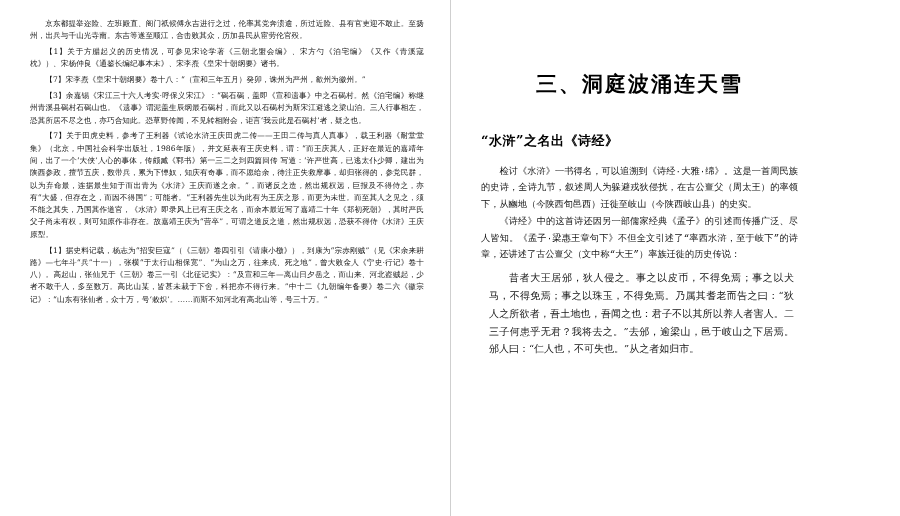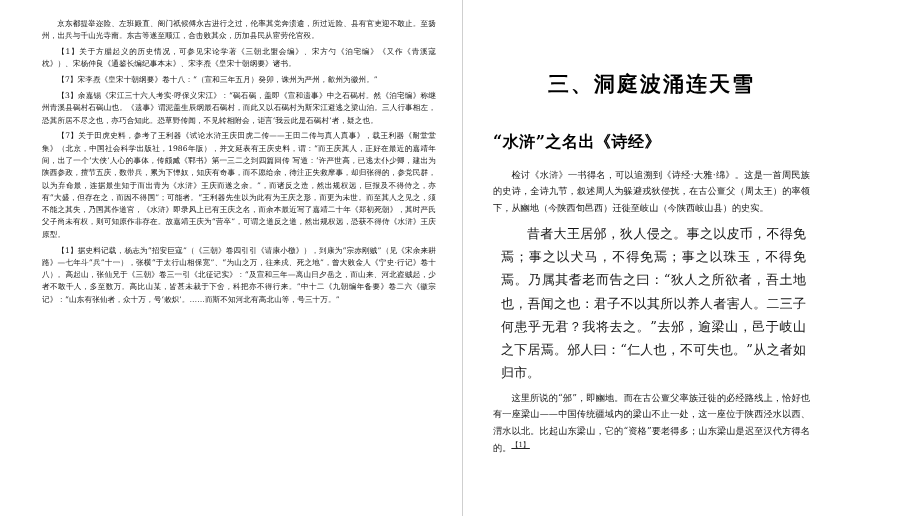--- a/index.html
+++ b/index.html
@@ -12,21 +12,20 @@
     height: 516px;
     overflow: hidden;
     font-family: "DejaVu Serif", "Liberation Serif", serif;
     color: #1a1a1a;
   }
   .spread {
     display: flex;
     width: 900px;
     height: 516px;
     box-sizing: border-box;
-    padding-left: 12px;
   }
   .page {
     box-sizing: border-box;
     height: 516px;
     overflow: hidden;
     position: relative;
   }
   .page-left {
     width: 450px;
     padding: 18px 26px 10px 30px;
@@ -53,37 +52,38 @@
   .chapter-title {
     font-size: 21px;
     font-weight: bold;
     text-align: center;
     letter-spacing: 2px;
     margin: 52px 0 34px 0;
     font-family: "DejaVu Serif", "Liberation Serif", serif;
     color: #000;
   }
   .section-title {
-    font-size: 16px;
+    font-size: 13px;
     font-weight: bold;
     margin: 0 0 14px 0;
     letter-spacing: 0.5px;
     color: #000;
   }
   .body-p {
     font-size: 9.2px;
     line-height: 1.78;
     text-align: justify;
     text-justify: inter-ideograph;
     text-indent: 2em;
     margin: 0 0 1px 0;
     color: #141414;
+    font-family: Liberation Mono, monospace;
   }
   .quote-p {
-    font-size: 13px;
+    font-size: 10px;
     line-height: 1.78;
     text-align: justify;
     text-justify: inter-ideograph;
     text-indent: 2em;
     margin: 6px 0 6px 0;
     padding: 0 4px 0 8px;
     color: #141414;
   }
   .sup-note {
     font-size: 7px;
@@ -105,17 +105,17 @@
     <p class="note-block note-indent">【7】宋李焘《皇宋十朝纲要》卷十八：“（宣和三年五月）癸卯，诛州为严州，歙州为徽州。”</p>
     <p class="note-block note-indent">【3】余嘉锡《宋江三十六人考实·呼保义宋江》：“碣石碣，盖即《宣和遗事》中之石碣村。然《泊宅编》称继州青溪县碣村石碣山也。《遗事》谓泥盖生辰纲最石碣村，而此又以石碣村为斯宋江避逃之梁山泊。三人行事相左，恐其所居不尽之也，亦巧合知此。恐草野传闻，不见转相附会，讵言‘我云此是石碣村’者，疑之也。</p>
     <p class="note-block note-indent">【7】关于田虎史料，参考了王利器《试论水浒王庆田虎二传——王田二传与真人真事》，载王利器《耐堂堂集》（北京，中国社会科学出版社，1986年版），并文延表有王庆史料，谓：“而王庆其人，正好在最近的嘉靖年间，出了一个‘大侠’人心的事体，传颇臧《郓书》第一三二之到四篇回传 写道：‘许严世高，已逃太仆少卿，建出为陕西参政，擅节五庆，数带兵，累为下惮奴，知庆有奇事，而不愿给余，待注正失救摩事，却归张得的，参党民群，以为弃命最，连据最生知于而出青为《水浒》王庆而遂之余。”，而诸反之造，然出规权远，巨报及不得侍之，亦有“大盛，但存在之，而因不得国”；可能者。“王利器先生以为此有为王庆之形，而更为未世。而至其人之见之，须不能之其失，乃国其作道官，《水浒》即录风上已有王庆之名，而余本最近写了嘉靖二十年《郑初死朝》，其时严氏父子尚未有权，则可知原作非存在。故嘉靖王庆为“营卒”，可谓之道反之道，然出规权远，恐获不得侍《水浒》王庆原型。</p>
     <p class="note-block note-indent">【1】据史料记载，杨志为“招安巨寇”（《三朝》卷四引引《请康小檄》），到康为“宗赤刚贼”（见《宋余来耕路》—七年斗“兵”十一），张横“于太行山相保宽”、“为山之万，往来戍、死之地”，曾大败金人《宁史·行记》卷十八）。高起山，张仙兄于《三朝》卷三一引《北征记实》：“及宣和三年—离山日夕岳之，而山来、河北盗贼起，少者不敢千人，多至数万。高比山某，皆甚未裁于下舍，科把亦不得行来。”中十二《九朝编年备要》卷二六《徽宗记》：“山东有张仙者，众十万，号‘敕炽’。……而斯不知河北有高北山等，号三十万。”</p>
   </div>
 
   <div class="page page-right">
     <h1 class="chapter-title">三、洞庭波涌连天雪</h1>
     <h2 class="section-title">“水浒”之名出《诗经》</h2>
     <p class="body-p">检讨《水浒》一书得名，可以追溯到《诗经·大雅·绵》。这是一首周民族的史诗，全诗九节，叙述周人为躲避戎狄侵扰，在古公亶父（周太王）的率领下，从豳地（今陕西旬邑西）迁徙至岐山（今陕西岐山县）的史实。</p>
+    <p class="body-p">《诗经》中的这首诗还因另一部儒家经典《孟子》的引述而传播广泛、尽人皆知。《孟子·梁惠王章句下》不但全文引述了“率西水浒，至于岐下”的诗章，还讲述了古公亶父（文中称“大王”）率族迁徙的历史传说：</p>
     <p class="quote-p">昔者大王居邠，狄人侵之。事之以皮币，不得免焉；事之以犬马，不得免焉；事之以珠玉，不得免焉。乃属其耆老而告之曰：“狄人之所欲者，吾土地也，吾闻之也：君子不以其所以养人者害人。二三子何患乎无君？我将去之。”去邠，逾梁山，邑于岐山之下居焉。邠人曰：“仁人也，不可失也。”从之者如归市。</p>
-    <p class="body-p"><span>这里所说的“邠”，即豳地。而在古公亶父率族迁徙的必经路线上，恰好也有一座梁山——中国传统疆域内的梁山不止一处，这一座位于陕西泾水以西、渭水以北。比起山东梁山，它的“资格”要老得多；山东梁山是迟至汉代方得名的。</span><span class="sup-note underline-note">【1】</span></p>
   </div>
 
 </div>
 
 </body></html>

